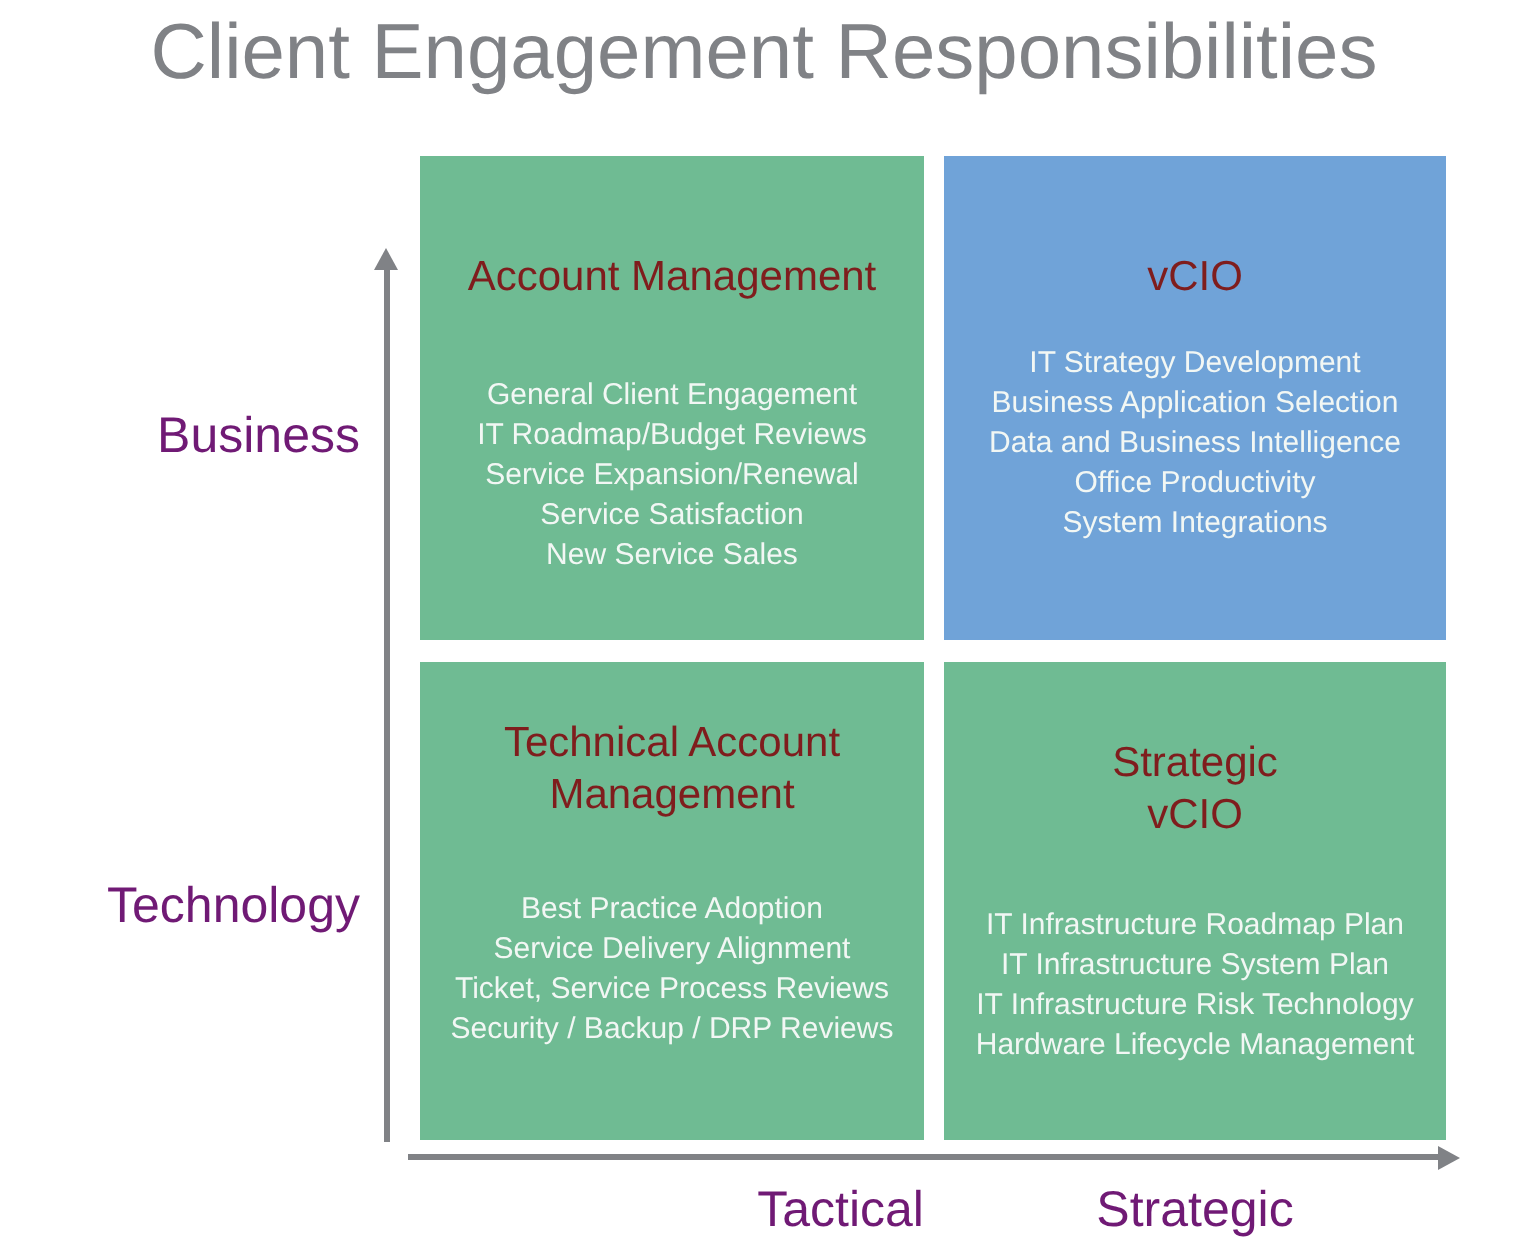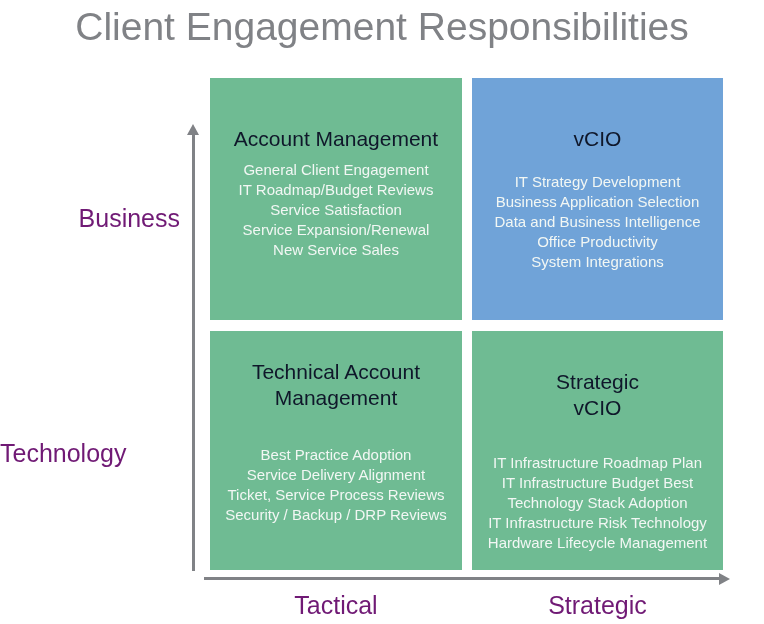--- a/index.html
+++ b/index.html
@@ -87,27 +87,27 @@
   .label-business {
     left: 0;
     top: 203px;
     width: 180px;
     text-align: right;
   }
   .label-technology {
     left: 0;
     top: 438px;
     width: 180px;
-    text-align: left;
+    text-align: right;
   }
   .label-tactical {
     left: 210px;
     top: 590px;
     width: 252px;
-    text-align: center;
+    text-align: right;
   }
   .label-strategic {
     left: 472px;
     top: 590px;
     width: 251px;
     text-align: center;
   }
 
   
   .quad {
@@ -119,37 +119,37 @@
   }
   .quad-tl { left: 210px;  top: 78px;  width: 252px; height: 242px; background: #6FBB93; }
   .quad-tr { left: 472px;  top: 78px;  width: 251px; height: 242px; background: #70A3D8; }
   .quad-bl { left: 210px;  top: 331px; width: 252px; height: 239px; background: #6FBB93; }
   .quad-br { left: 472px;  top: 331px; width: 251px; height: 239px; background: #6FBB93; }
 
   .quad-heading {
     font-size: 21px;
     font-weight: 400;
     line-height: 26px;
-    color: #0f172a;
+    color: #7f1d1d;
     white-space: pre-line;
   }
   .quad-tl .quad-heading { margin-top: 48px; }
   .quad-tr .quad-heading { margin-top: 48px; }
   .quad-bl .quad-heading { margin-top: 28px; }
   .quad-br .quad-heading { margin-top: 38px; }
 
   .quad-list {
     list-style: none;
     margin: 0;
     padding: 0;
     font-size: 15px;
     line-height: 20px;
     color: #f2f7f4;
   }
-  .quad-tl .quad-list { margin-top: 8px; }
+  .quad-tl .quad-list { margin-top: 36px; }
   .quad-tr .quad-list { margin-top: 20px; }
   .quad-bl .quad-list { margin-top: 34px; }
   .quad-br .quad-list { margin-top: 32px; }
 
   .quad-list li {
     white-space: nowrap;
   }
 </style>
 </head>
 <body>
@@ -167,22 +167,22 @@
   <div class="axis-label label-business">Business</div>
   <div class="axis-label label-technology">Technology</div>
   <div class="axis-label label-tactical">Tactical</div>
   <div class="axis-label label-strategic">Strategic</div>
 
   <div class="quad quad-tl" style="background: rgb(111, 187, 147);">
     <div class="quad-heading">Account Management</div>
     <ul class="quad-list">
         <li>General Client Engagement</li>
         <li>IT Roadmap/Budget Reviews</li>
+        <li>Service Expansion/Renewal</li>
         <li>Service Satisfaction</li>
-        <li>Service Expansion/Renewal</li>
         <li>New Service Sales</li>
       </ul>
   </div>
 
   <div class="quad quad-tr" style="background: rgb(112, 163, 216);">
     <div class="quad-heading">vCIO</div>
     <ul class="quad-list">
         <li>IT Strategy Development</li>
         <li>Business Application Selection</li>
         <li>Data and Business Intelligence</li>
@@ -200,20 +200,19 @@
         <li>Ticket, Service Process Reviews</li>
         <li>Security / Backup / DRP Reviews</li>
       </ul>
   </div>
 
   <div class="quad quad-br" style="background: rgb(111, 187, 147);">
     <div class="quad-heading">Strategic
 vCIO</div>
     <ul class="quad-list">
         <li>IT Infrastructure Roadmap Plan</li>
-        <li>IT Infrastructure Budget Best</li>
-        <li>Technology Stack Adoption</li>
+        <li>IT Infrastructure System Plan</li>
         <li>IT Infrastructure Risk Technology</li>
         <li>Hardware Lifecycle Management</li>
       </ul>
   </div>
 
 </div>
 
 </body></html>

